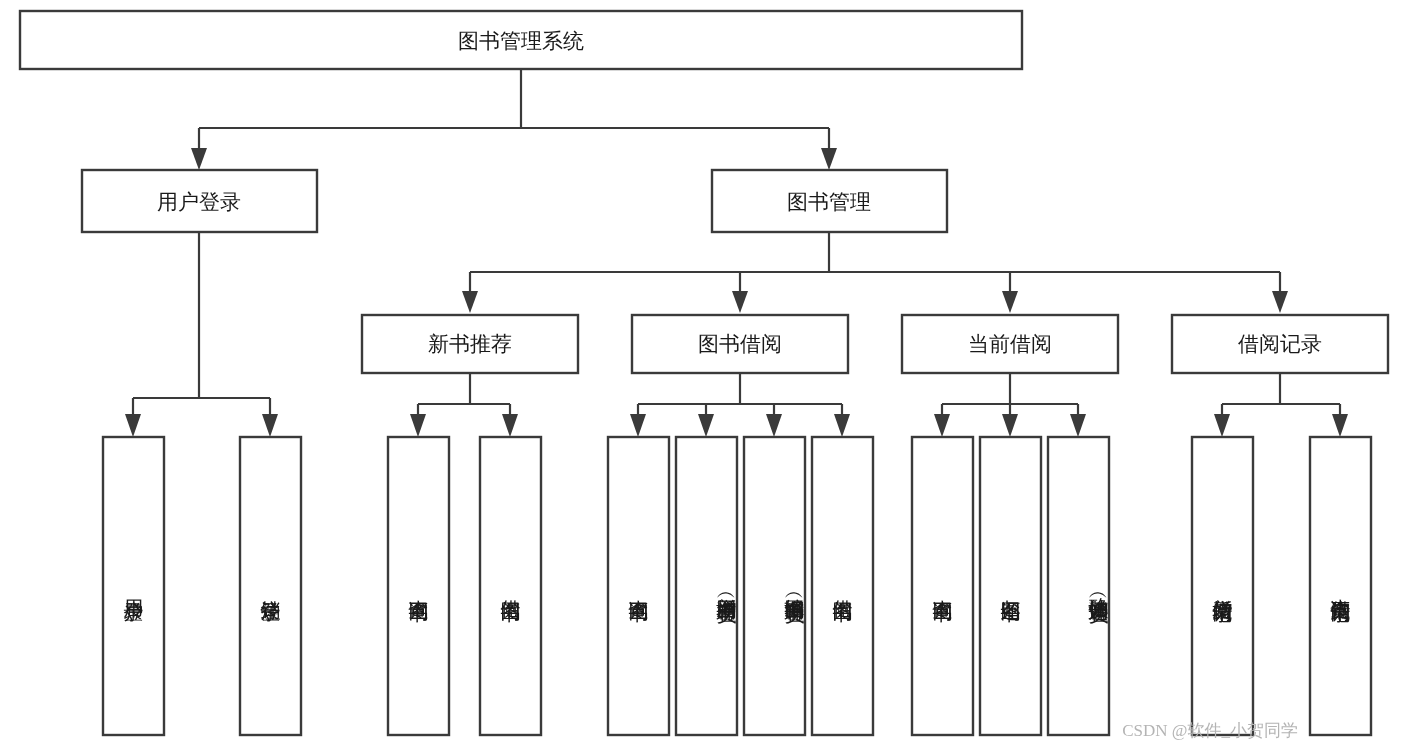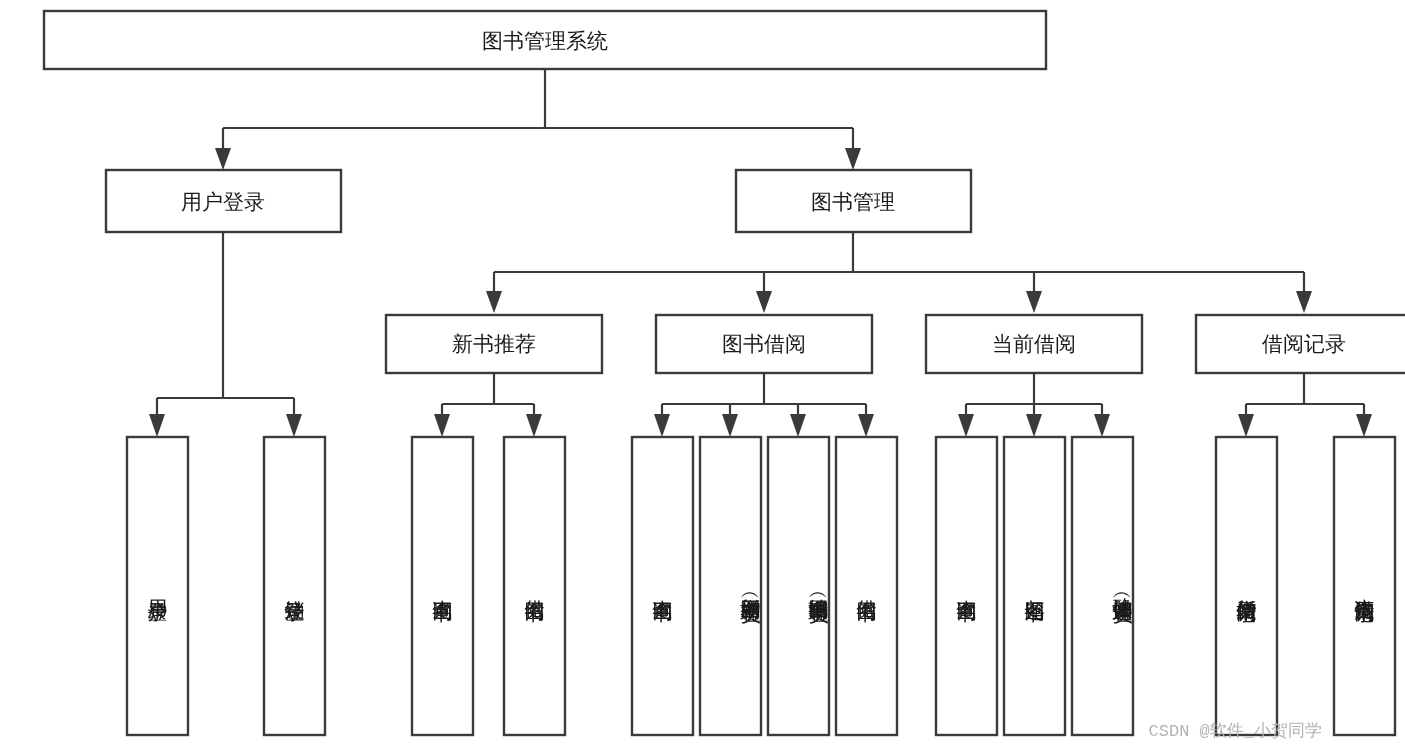--- a/index.html
+++ b/index.html
@@ -1,31 +1,31 @@
 <!DOCTYPE html>
 <html><head>
 <meta charset="utf-8">
 <style>
   html,body{margin:0;padding:0;background:#ffffff;}
   body{width:1405px;height:747px;overflow:hidden;
        font-family:"Liberation Sans","DejaVu Sans",sans-serif;}
-  #diagram-root{position:relative;width:1306px;height:747px;background:#ffffff;margin-left:24px;}
+  #diagram-root{position:relative;width:1306px;height:747px;background:#ffffff;}
   svg{display:block;}
   .node-box{fill:#ffffff;stroke:#3a3a3a;stroke-width:2.4;}
   .connector{stroke:#3a3a3a;stroke-width:2.2;fill:none;}
   .arrow-head{fill:#3a3a3a;stroke:none;}
   .node-label{font-family:"Liberation Sans","DejaVu Sans",sans-serif;
               fill:#1a1a1a;font-size:21px;text-anchor:middle;dominant-baseline:middle;}
   .leaf-label-wrap{position:absolute;display:flex;align-items:center;justify-content:center;
                    writing-mode:vertical-rl;text-orientation:upright;
                    font-family:"Liberation Sans","DejaVu Sans",sans-serif;
                    font-size:20px;color:#1a1a1a;line-height:1.06;letter-spacing:1px;
                    pointer-events:none;white-space:nowrap;}
   .watermark{position:absolute;right:8px;bottom:5px;font-size:17px;color:#b4b4b4;
-             font-family:Liberation Mono, monospace;white-space:nowrap;}
+             font-family:Liberation Serif, serif;white-space:nowrap;}
 </style>
 </head>
 <body>
 
 <div id="diagram-root">
 
   <svg width="1405" height="747" viewBox="0 0 1405 747">
 
     <g>
       <rect class="node-box" x="20" y="11" width="1002" height="58"></rect>

